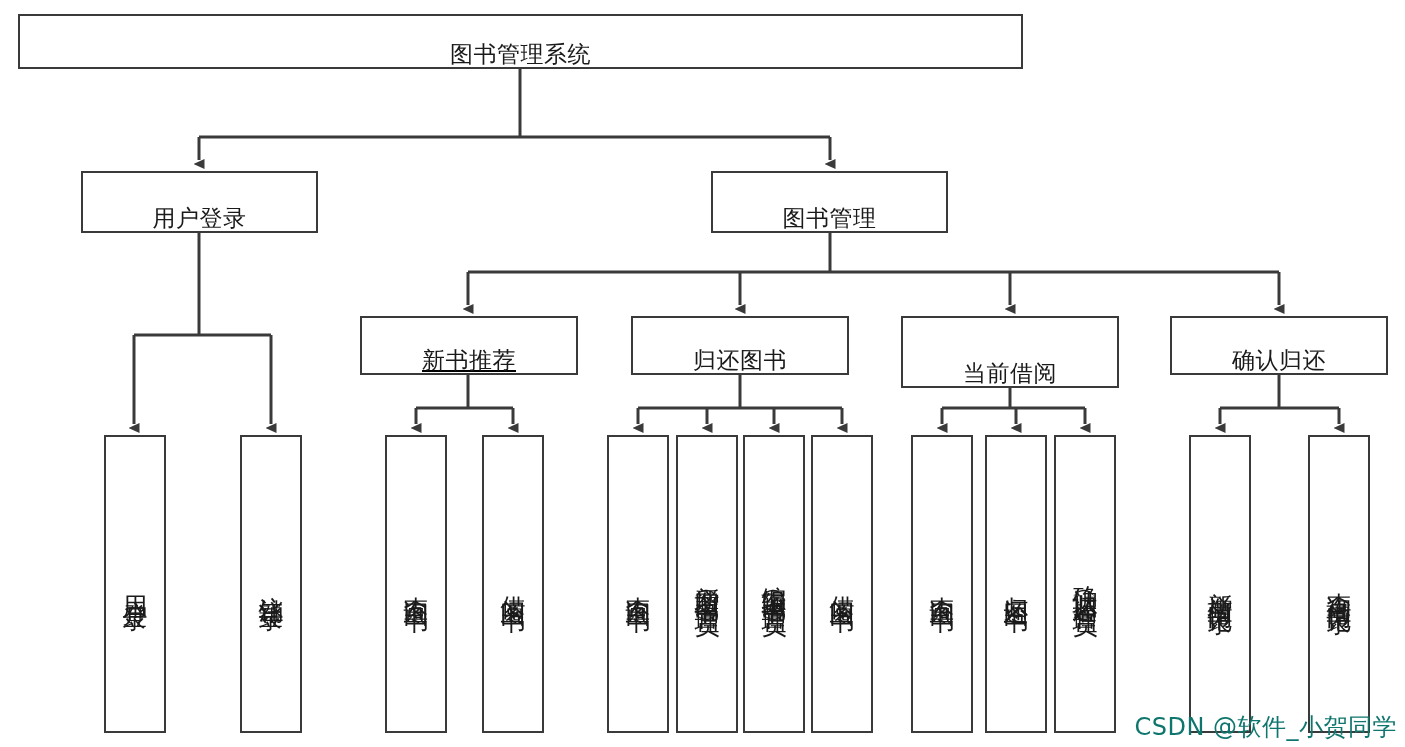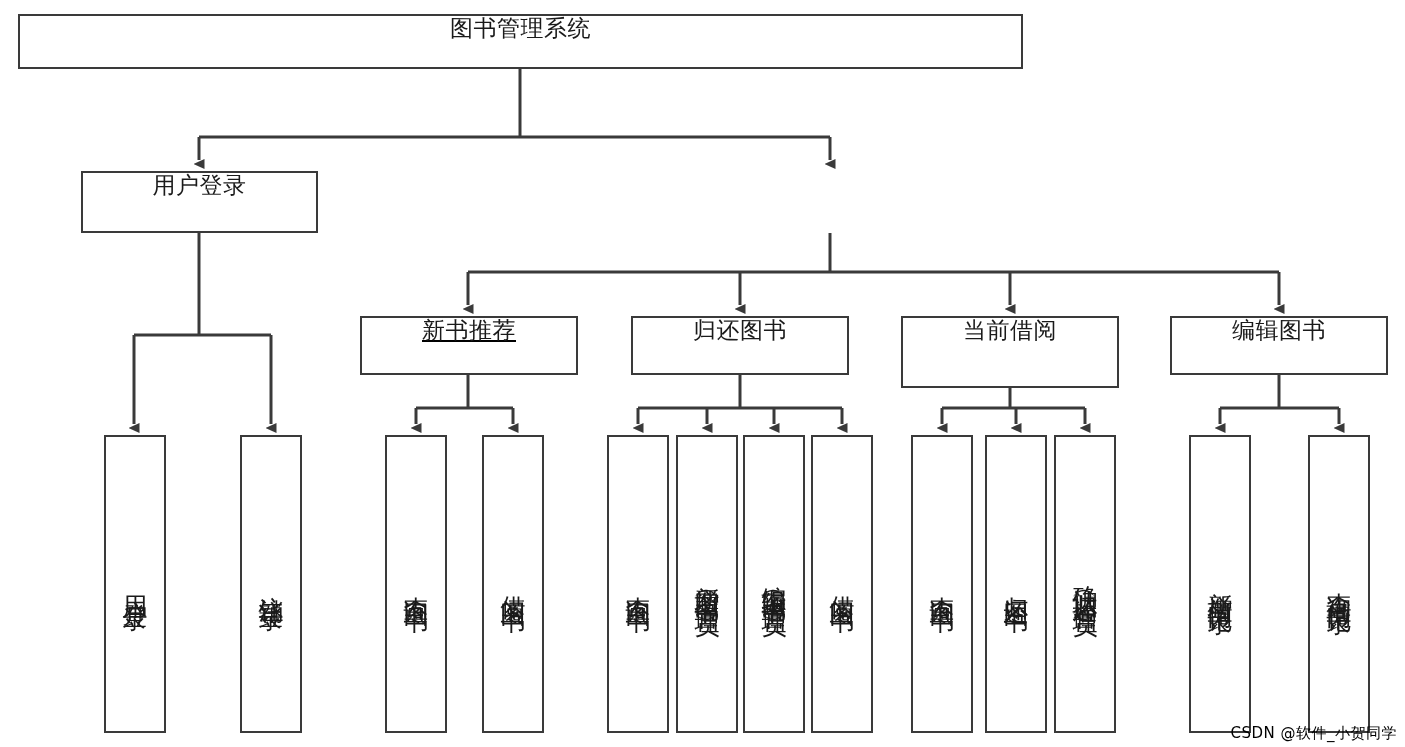--- a/index.html
+++ b/index.html
@@ -23,21 +23,21 @@
     top: 0;
     width: 1405px;
     height: 747px;
   }
   .node {
     position: absolute;
     box-sizing: border-box;
     background: #ffffff;
     border: 2px solid #3a3a3a;
     display: flex;
-    align-items: flex-start;
+    align-items: flex-end;
     justify-content: center;
     overflow: hidden;
   }
   .node-label {
     color: #1a1a1a;
     line-height: 1.1;
     white-space: nowrap;
   }
   .node.horizontal .node-label {
     font-size: 23px;
@@ -56,22 +56,22 @@
     font-size: 25px;
     letter-spacing: 4px;
     line-height: 1;
     white-space: nowrap;
     text-align: center;
   }
   #watermark {
     position: absolute;
     right: 8px;
     bottom: 4px;
-    font-size: 15px;
-    color: #000000;
+    font-size: 24px;
+    color: #0f766e;
     letter-spacing: 0.5px;
     white-space: nowrap;
     pointer-events: none;
   }
 </style>
 </head>
 <body>
 
 <div id="stage">
 
@@ -126,35 +126,38 @@
   </svg>
 
   <div class="node root horizontal" style="left:18px; top:14px; width:1005px; height:55px;">
     <span class="node-label">图书管理系统</span>
   </div>
 
   <div class="node horizontal" style="left:81px; top:171px; width:237px; height:62px;">
     <span class="node-label">用户登录</span>
   </div>
 
+  <div class="node horizontal" style="left:711px; top:171px; width:237px; height:62px;">
+    <span class="node-label">图书管理</span>
+  </div>
 
   <div class="node horizontal" style="left:360px; top:316px; width:218px; height:59px;text-decoration:underline;">
     <span class="node-label">新书推荐</span>
   </div>
 
   <div class="node horizontal" style="left:631px; top:316px; width:218px; height:59px;">
     <span class="node-label">归还图书</span>
   </div>
 
   <div class="node horizontal" style="left:901px; top:316px; width:218px; height:72px;">
     <span class="node-label">当前借阅</span>
   </div>
 
   <div class="node horizontal" style="left:1170px; top:316px; width:218px; height:59px;">
-    <span class="node-label">编辑图书</span>
+    <span class="node-label">确认归还</span>
   </div>
 
   <div class="node vertical" style="left:104px; top:435px; width:62px; height:298px;">
     <span class="node-label">用户登录</span>
   </div>
 
   <div class="node vertical" style="left:240px; top:435px; width:62px; height:298px;">
     <span class="node-label">注销登录</span>
   </div>
 

